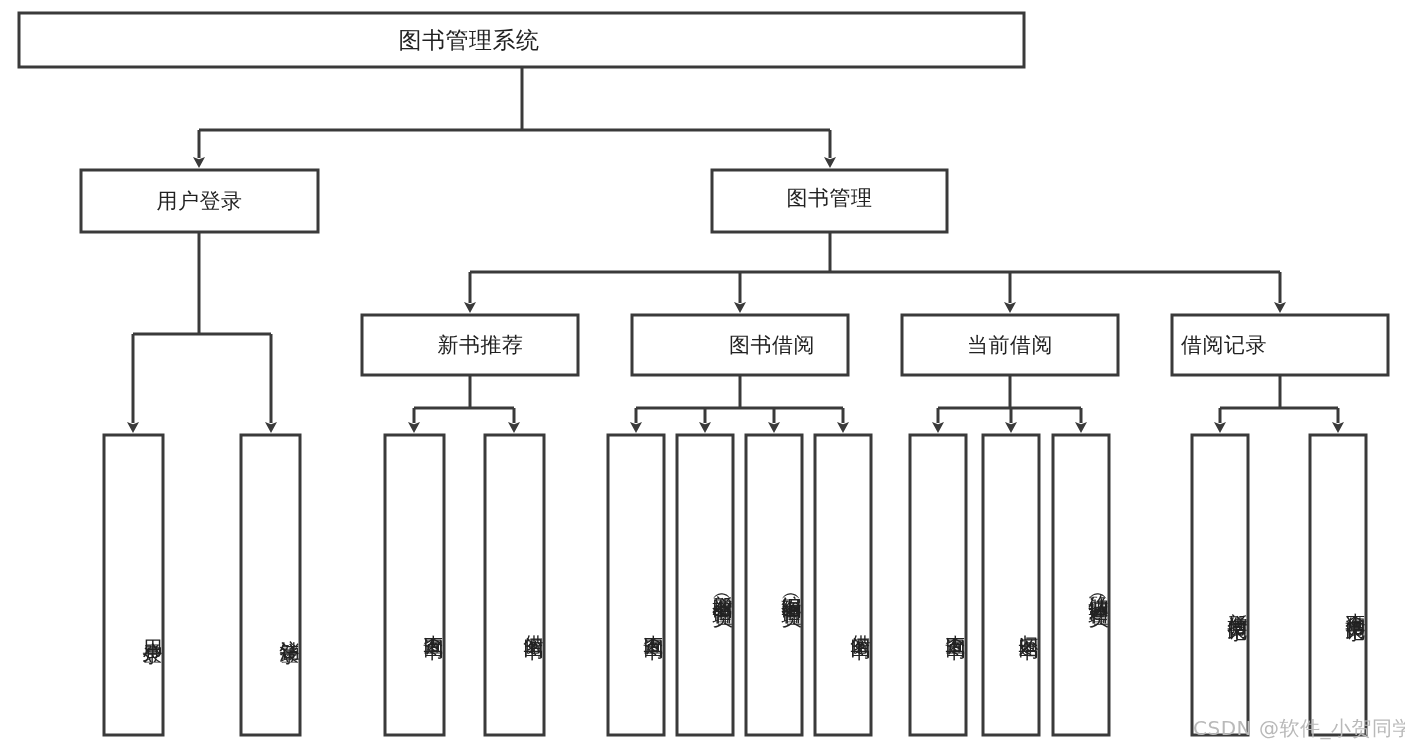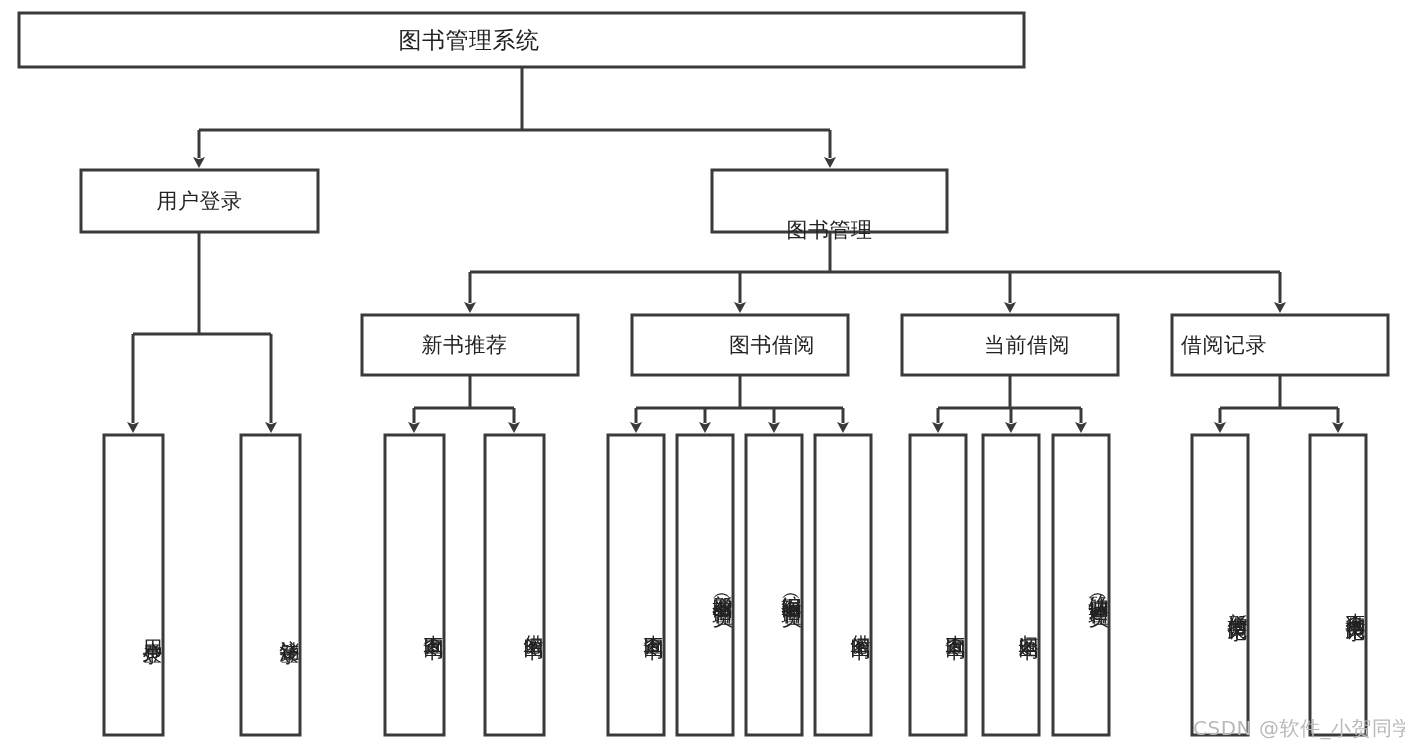--- a/index.html
+++ b/index.html
@@ -150,25 +150,25 @@
     <rect class="node-box" x="910" y="435" width="56" height="300"></rect>
     <rect class="node-box" x="983" y="435" width="56" height="300"></rect>
     <rect class="node-box" x="1053" y="435" width="56" height="300"></rect>
     <rect class="node-box" x="1192" y="435" width="56" height="300"></rect>
     <rect class="node-box" x="1310" y="435" width="56" height="300"></rect>
   </svg>
 
   <div class="node-label-h" style="left:19px; top:13px; width:900px; height:54px; font-size:23px;">图书管理系统</div>
 
   <div class="node-label-h" style="left:81px; top:170px; width:237px; height:62px;">用户登录</div>
-  <div class="node-label-h" style="left:712px; top:170px; width:235px; height:56px;margin-top:32px;">图书管理</div>
+  <div class="node-label-h" style="left:712px; top:170px; width:235px; height:56px;">图书管理</div>
 
-  <div class="node-label-h" style="left:364px; top:315px; width:177px; height:60px;padding-left:12px;">新书推荐</div>
+  <div class="node-label-h" style="left:380px; top:315px; width:177px; height:60px;padding-left:12px;">新书推荐</div>
   <div class="node-label-h" style="left:664px; top:315px; width:216px; height:60px;">图书借阅</div>
-  <div class="node-label-h" style="left:902px; top:315px; width:216px; height:60px;padding-left:17px;">当前借阅</div>
+  <div class="node-label-h" style="left:902px; top:315px; width:216px; height:60px;">当前借阅</div>
   <div class="node-label-h" style="left:1116px; top:315px; width:216px; height:60px;">借阅记录</div>
 
   <div class="node-label-v" style="left:104px; top:520px; width:59px; height:215px;">用户登录</div>
   <div class="node-label-v" style="left:241px; top:520px; width:59px; height:215px;">注销登录</div>
   <div class="node-label-v" style="left:385px; top:510px; width:59px; height:225px;">查询图书</div>
   <div class="node-label-v" style="left:485px; top:510px; width:59px; height:225px;">借阅图书</div>
   <div class="node-label-v" style="left:608px; top:510px; width:56px; height:225px;">查询图书</div>
   <div class="node-label-v" style="left:677px; top:443px; width:56px; height:290px;">新增图书（管理员）</div>
   <div class="node-label-v" style="left:746px; top:443px; width:56px; height:290px;">编辑图书（管理员）</div>
   <div class="node-label-v" style="left:815px; top:510px; width:56px; height:225px;">借阅图书</div>

